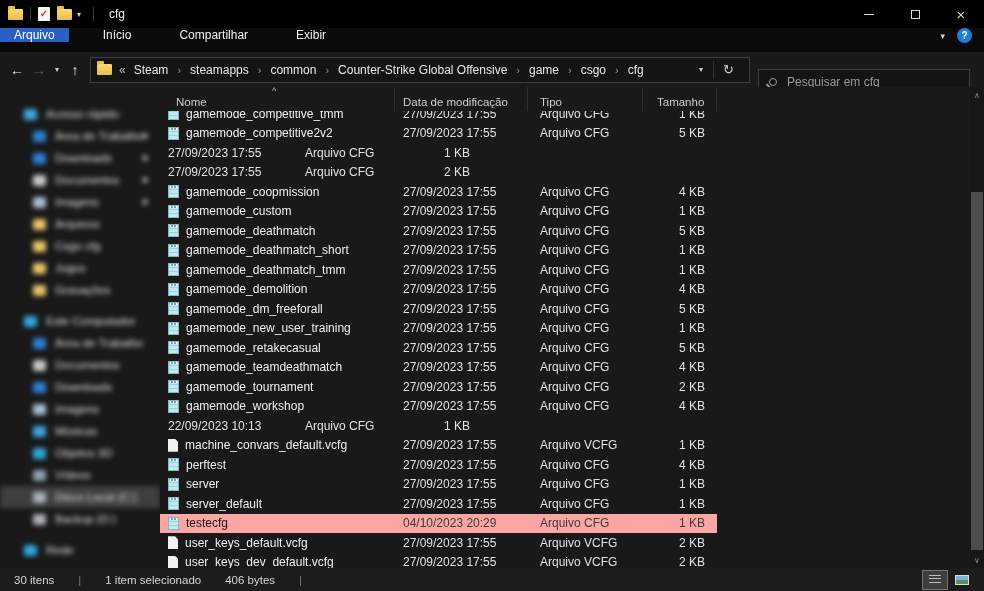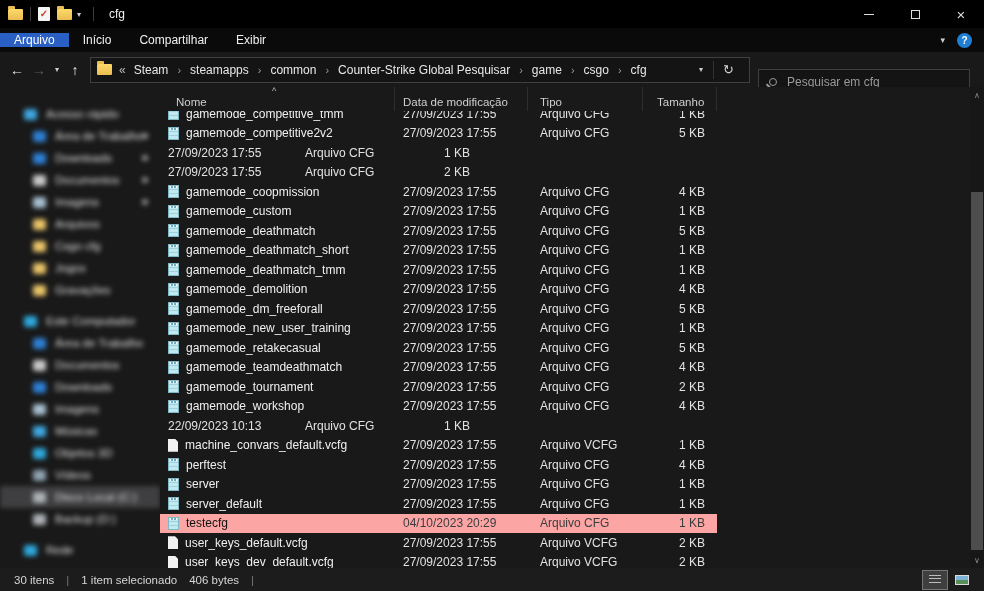--- a/index.html
+++ b/index.html
@@ -22,21 +22,21 @@
   .qat-chevron { color:#cfcfcf; font-size:8px; margin:0 5px; }
   .qat-gap { width:7px; }
   .tb-title { margin-left:8px; color:#f0f0f0; }
   .win-controls { margin-left:auto; display:flex; height:100%; }
   .win-btn { width:46px; height:100%; display:flex; align-items:center; justify-content:center; color:#dcdcdc; }
   .min-glyph { width:10px; height:1px; background:#dcdcdc; }
   .max-glyph { width:9px; height:9px; border:1px solid #dcdcdc; }
   .close-glyph { font-size:15px; line-height:1; }
   
   .tabs-row { position:absolute; top:28px; left:0; right:0; height:24px; background:#0a0a0a;
-    display:flex; align-items:center; }
+    display:flex; align-items:flex-start;gap:20px; }
   .tab { padding:0 14px; display:flex; align-items:center; color:#f0f0f0; font-size:12px; }
   .tab.active { background:#2a5fc4; color:#fff; }
   .tabs-right { margin-left:auto; display:flex; align-items:center; gap:12px; padding-right:12px; }
   .ribbon-chevron { color:#cfcfcf; font-size:9px; }
   .help-ic { width:15px; height:15px; border-radius:50%; background:#1f7fd4; color:#fff;
     font-size:10px; font-weight:bold; display:flex; align-items:center; justify-content:center; }
   
   .navbar { position:absolute; top:52px; left:0; right:0; height:35px; background:#191919;
     display:flex; align-items:center; padding:0 14px 0 6px; }
   .nav-btn { width:22px; text-align:center; font-size:14px; color:#e6e6e6; flex:none; }
@@ -106,21 +106,21 @@
   .ic-vcfg { width:10px; height:13px; background:#f2f2f2;
     clip-path:polygon(0 0,70% 0,100% 23%,100% 100%,0 100%); }
   
   .scrollbar { position:absolute; top:87px; bottom:23px; right:0; width:14px; background:#171717; }
   .scroll-arrow { position:absolute; left:0; right:0; height:16px; display:flex;
     align-items:center; justify-content:center; color:#8a8a8a; font-size:8px; }
   .scroll-arrow.up { top:0; } .scroll-arrow.down { bottom:0; }
   .scroll-thumb { position:absolute; left:1px; right:1px; top:105px; height:358px; background:#4d4d4d; }
   
   .statusbar { position:absolute; bottom:0; left:0; right:0; height:23px; background:#1c1c1c;
-    display:flex; align-items:center; padding-left:14px; gap:12px; font-size:11.5px; color:#d6d6d6; }
+    display:flex; align-items:center; padding-left:14px; gap:24px; font-size:11.5px; color:#d6d6d6; }
   .status-pipe { color:#767676; }
   .view-btns { margin-left:auto; display:flex; align-items:center; gap:3px; padding-right:10px; }
   .view-btn { width:24px; height:18px; display:flex; align-items:center; justify-content:center; }
   .view-btn.active { background:#3f3f3f; outline:1px solid #757575; }
   .details-glyph { width:12px; height:10px;
     background:repeating-linear-gradient(180deg,#bdbdbd 0 1px, transparent 1px 3.3px); }
   .thumb-glyph { width:14px; height:10px; border:1px solid #dcdcdc;
     background:linear-gradient(#7db3d8 55%, #5a8f5a 45%); }
 </style>
 </head>
@@ -181,21 +181,21 @@
           </span>
           <span class="crumb">
             <span class="crumb-label">steamapps</span>
             <span class="crumb-sep">›</span>
           </span>
           <span class="crumb">
             <span class="crumb-label">common</span>
             <span class="crumb-sep">›</span>
           </span>
           <span class="crumb">
-            <span class="crumb-label">Counter-Strike Global Pesquisar</span>
+            <span class="crumb-label">Counter-Strike Global Offensive</span>
             <span class="crumb-sep">›</span>
           </span>
           <span class="crumb">
             <span class="crumb-label">game</span>
             <span class="crumb-sep">›</span>
           </span>
           <span class="crumb">
             <span class="crumb-label">csgo</span>
             <span class="crumb-sep">›</span>
           </span>

